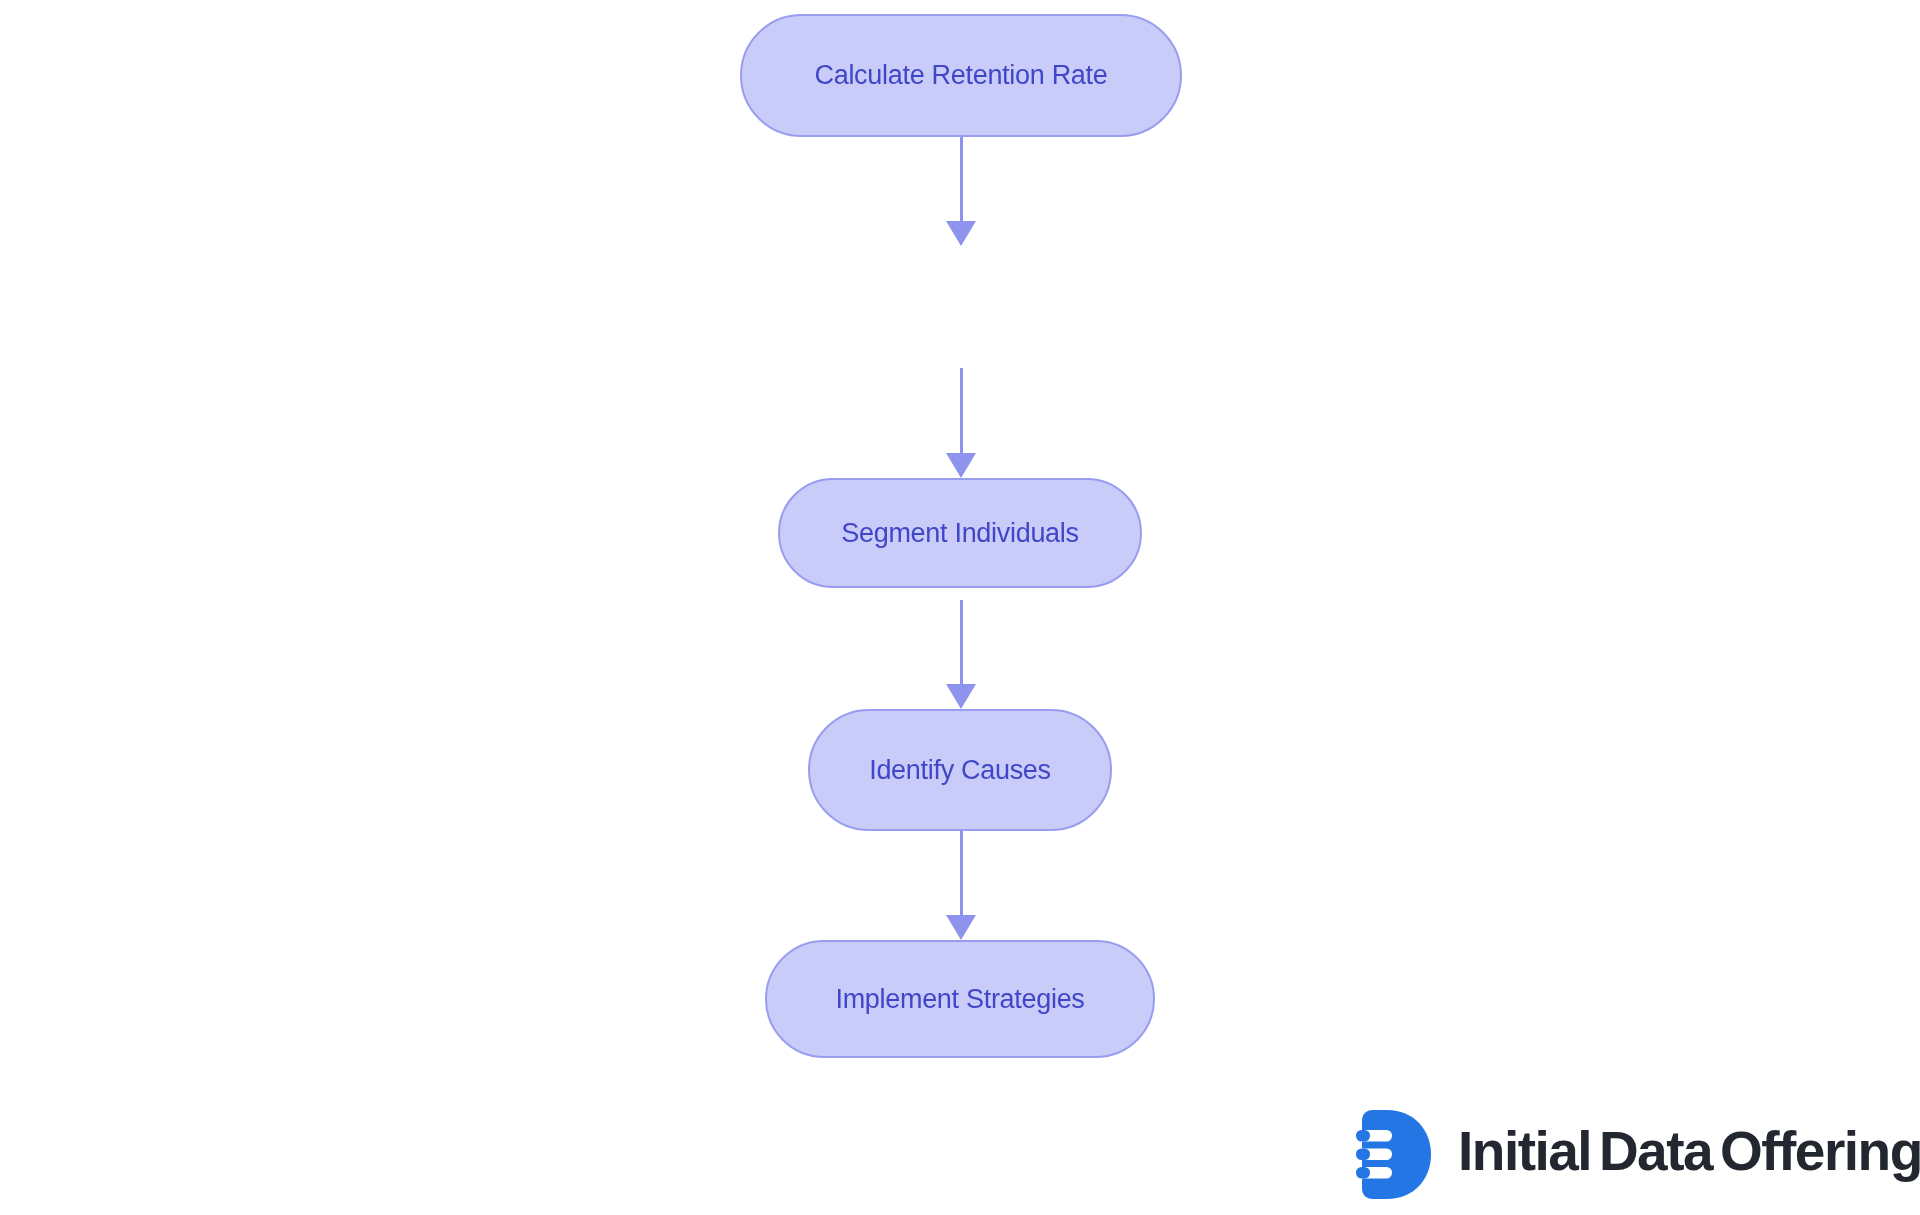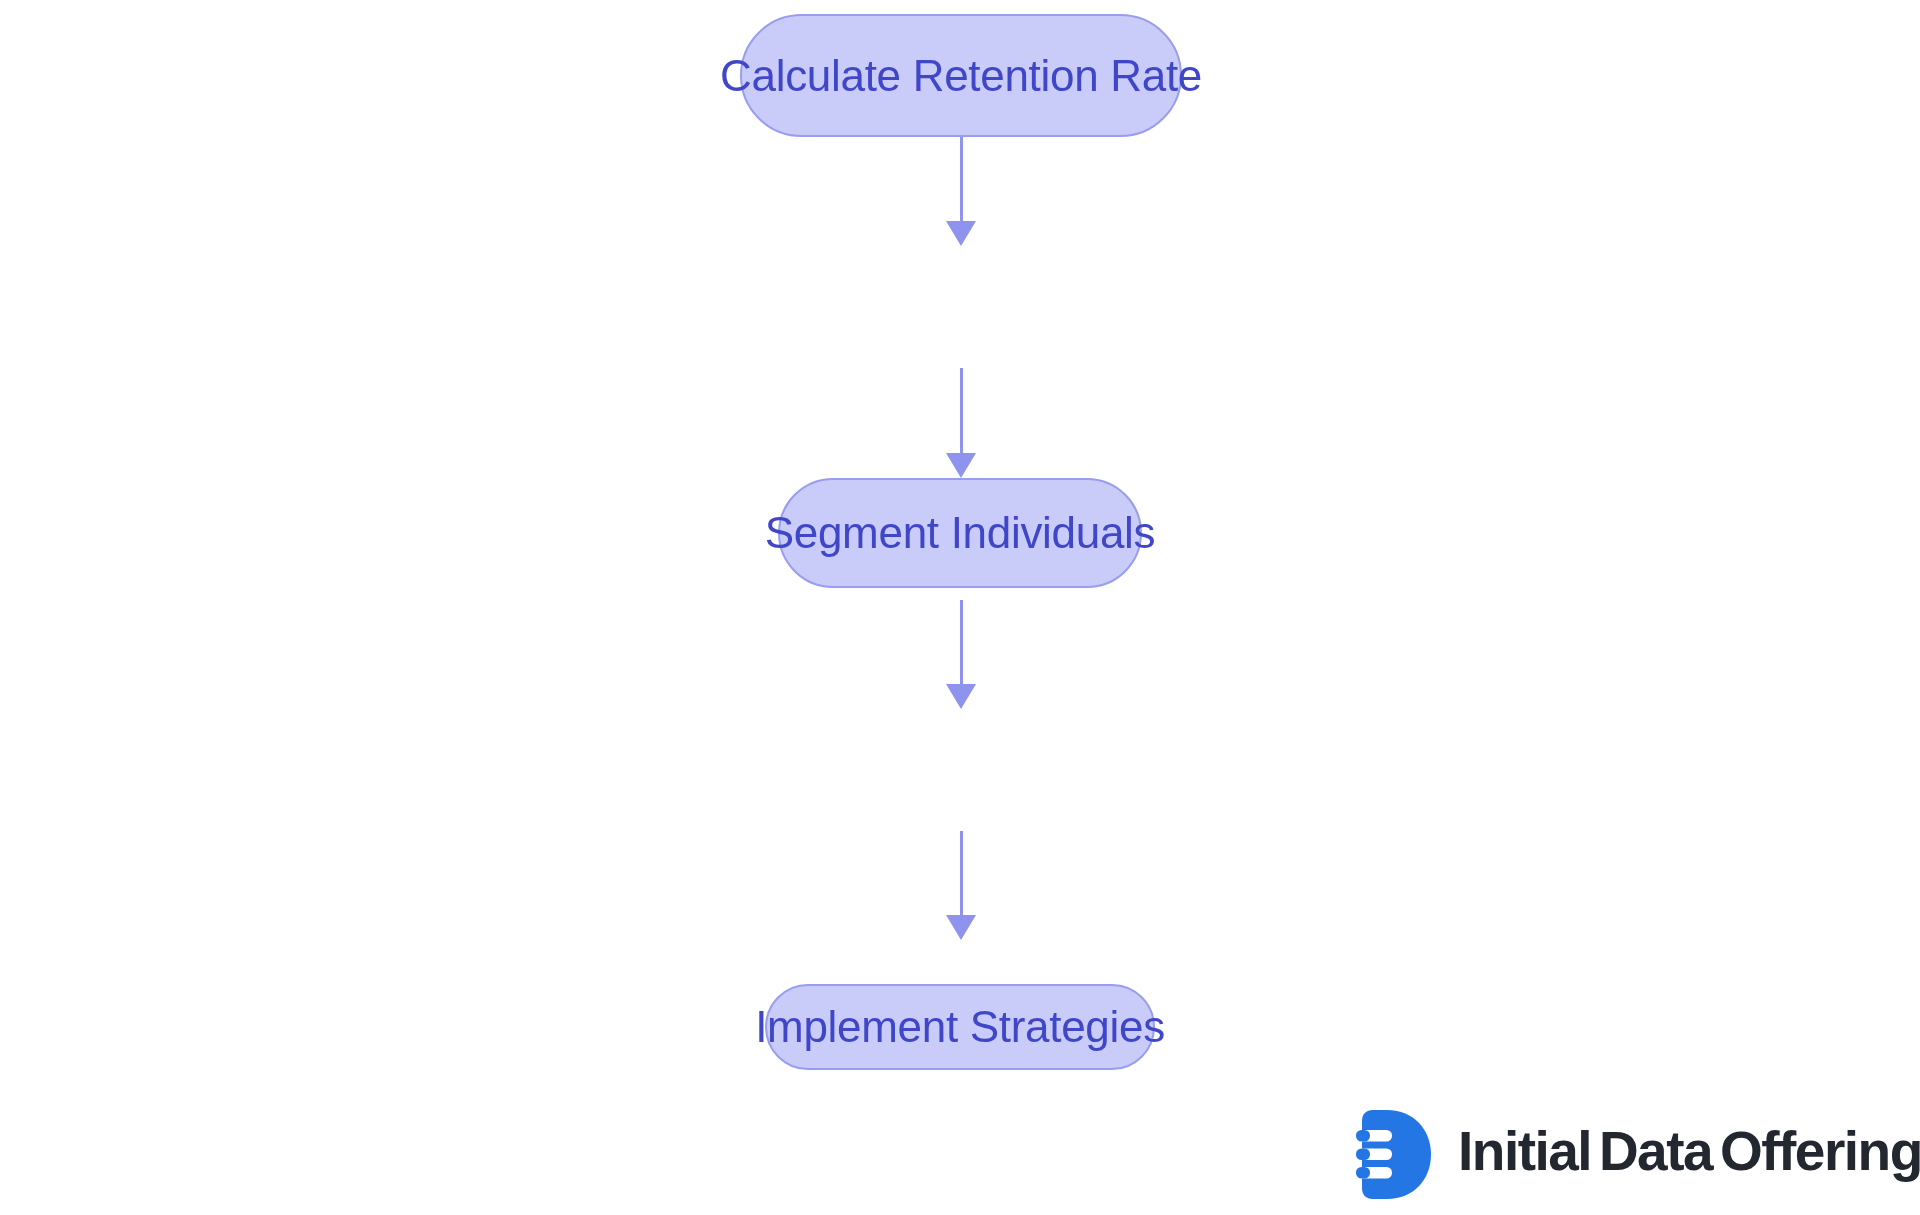--- a/index.html
+++ b/index.html
@@ -21,21 +21,21 @@
     align-items: center;
     justify-content: center;
     background: var(--node-fill, #c9cbf8);
     border: 2px solid var(--node-border, #989def);
     border-radius: 62px;
     box-sizing: border-box;
     white-space: nowrap;
   }
   .node-label {
     color: var(--node-text, #4046c8);
-    font-size: 44px;
+    font-size: 27px;
     letter-spacing: -0.3px;
     font-weight: 400;
   }
   .arrow {
     position: absolute;
     width: 30px;
     display: flex;
     flex-direction: column;
     align-items: center;
   }
@@ -97,27 +97,30 @@
 
   <div class="node" style="left:778px; top:478px; width:364px; height:110px;">
     <span class="node-label">Segment Individuals</span>
   </div>
 
   <div class="arrow" style="left:946px; top:600px; height:109px;">
     <div class="arrow-line"></div>
     <div class="arrow-head"></div>
   </div>
 
+  <div class="node" style="left:808px; top:709px; width:304px; height:122px;">
+    <span class="node-label">Identify Causes</span>
+  </div>
 
   <div class="arrow" style="left:946px; top:831px; height:109px;">
     <div class="arrow-line"></div>
     <div class="arrow-head"></div>
   </div>
 
-  <div class="node" style="left:765px; top:940px; width:390px; height:86px;margin-top:44px;">
+  <div class="node" style="left:765px; top:940px; width:390px; height:118px;">
     <span class="node-label">Implement Strategies</span>
   </div>
 
   <div class="logo">
     <svg class="logo-icon" viewBox="0 0 75 89" xmlns="http://www.w3.org/2000/svg">
 
       <path d="M17,0 H31 C58,0 75,20 75,44.5 C75,69 58,89 31,89 H17
                C10,89 6,85 6,78 V11 C6,4 10,0 17,0 Z" fill="var(--brand-blue, #2376e3)"></path>
 
       <rect x="-2" y="20" width="38" height="11.5" rx="5.5" fill="#ffffff"></rect>

